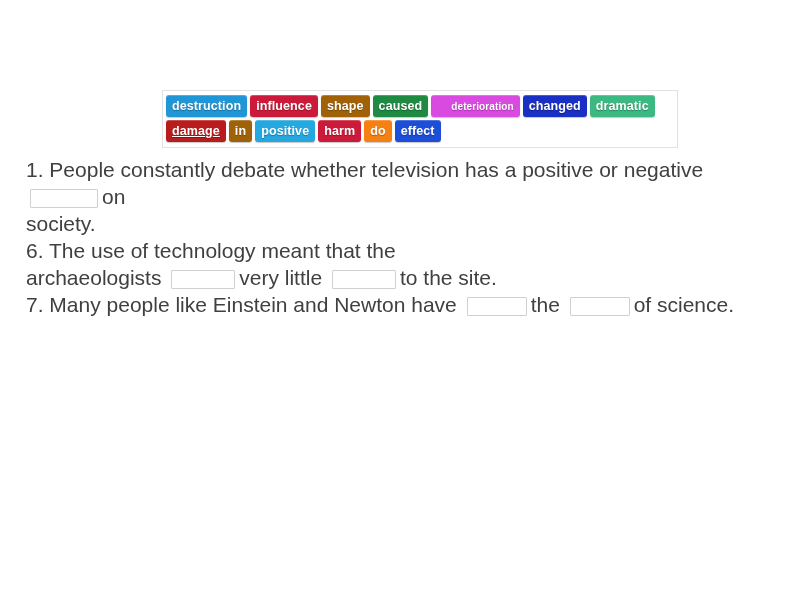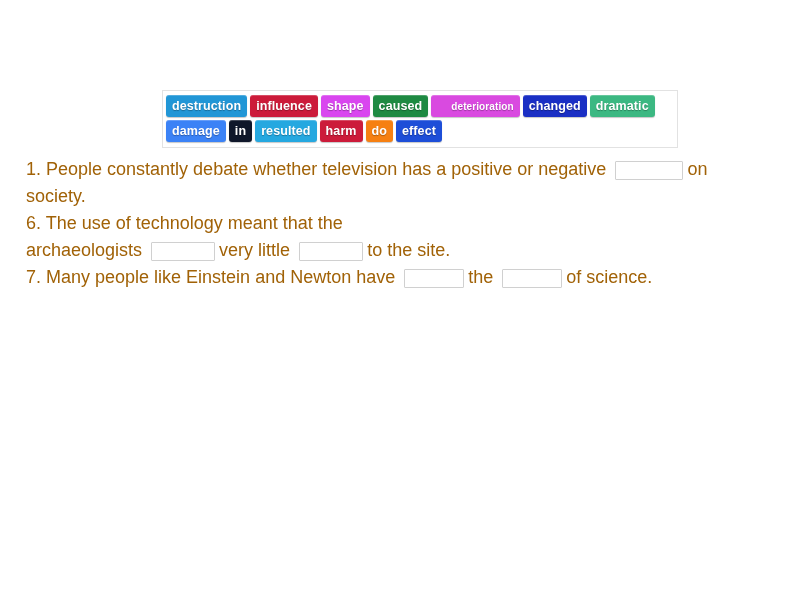--- a/index.html
+++ b/index.html
@@ -61,23 +61,23 @@
     user-select: none;
   }
   .tile.small { font-size: 10px; padding-left: 20px; }
 
   
   .sentences {
     position: absolute;
     left: 26px;
     top: 156px;
     width: 752px;
-    font-size: 18px;
+    font-size: 21px;
     line-height: 27px;
-    color: #a16207;
+    color: #404040;
   }
   .sentence {
     margin: 0 0 0 0;
   }
   .sentence .frag { white-space: pre-wrap; }
 
   .blank {
     display: inline-block;
     vertical-align: middle;
     height: 19px;
@@ -95,30 +95,30 @@
 </style>
 </head>
 <body>
 
 <div class="page">
 
   <div class="wordbank" id="wordbank">
       <div class="wb-row">
         <div class="tile" style="background: rgb(33, 150, 214);">destruction</div>
         <div class="tile" style="background: rgb(204, 27, 58);">influence</div>
-        <div class="tile" style="background: #d946ef;">shape</div>
+        <div class="tile" style="background: #a16207;">shape</div>
         <div class="tile" style="background: rgb(30, 138, 66);">caused</div>
         <div class="tile small" style="background: rgb(217, 74, 224);">deterioration</div>
         <div class="tile" style="background: rgb(26, 47, 196);">changed</div>
         <div class="tile" style="background: rgb(60, 184, 130);">dramatic</div>
       </div>
       <div class="wb-row">
-        <div class="tile" style="background: #3b82f6;">damage</div>
-        <div class="tile" style="background: #0f172a;">in</div>
-        <div class="tile" style="background: rgb(37, 168, 224);">resulted</div>
+        <div class="tile" style="background: #b91c1c; text-decoration: underline;">damage</div>
+        <div class="tile" style="background: #a16207;">in</div>
+        <div class="tile" style="background: rgb(37, 168, 224);">positive</div>
         <div class="tile" style="background: rgb(204, 27, 58);">harm</div>
         <div class="tile" style="background: rgb(246, 128, 18);">do</div>
         <div class="tile" style="background: #1d4ed8;">effect</div>
       </div>
     </div>
 
   <div class="sentences" id="sentences">
       <div class="sentence"><span class="frag">1.</span><span class="frag"> People constantly debate whether television has a positive or negative</span> <span class="blank w4"></span><span class="frag">on</span> <br><span class="frag">society.</span> </div>
       <div class="sentence"><span class="frag">6.</span><span class="frag"> The use of technology meant that the</span> <br><span class="frag">archaeologists</span> <span class="blank w3"></span><span class="frag">very little</span> <span class="blank w3"></span><span class="frag">to the site.</span> </div>
       <div class="sentence"><span class="frag">7.</span><span class="frag"> Many people like Einstein and Newton have</span> <span class="blank w1"></span><span class="frag">the</span> <span class="blank w1"></span><span class="frag">of science.</span> </div>

